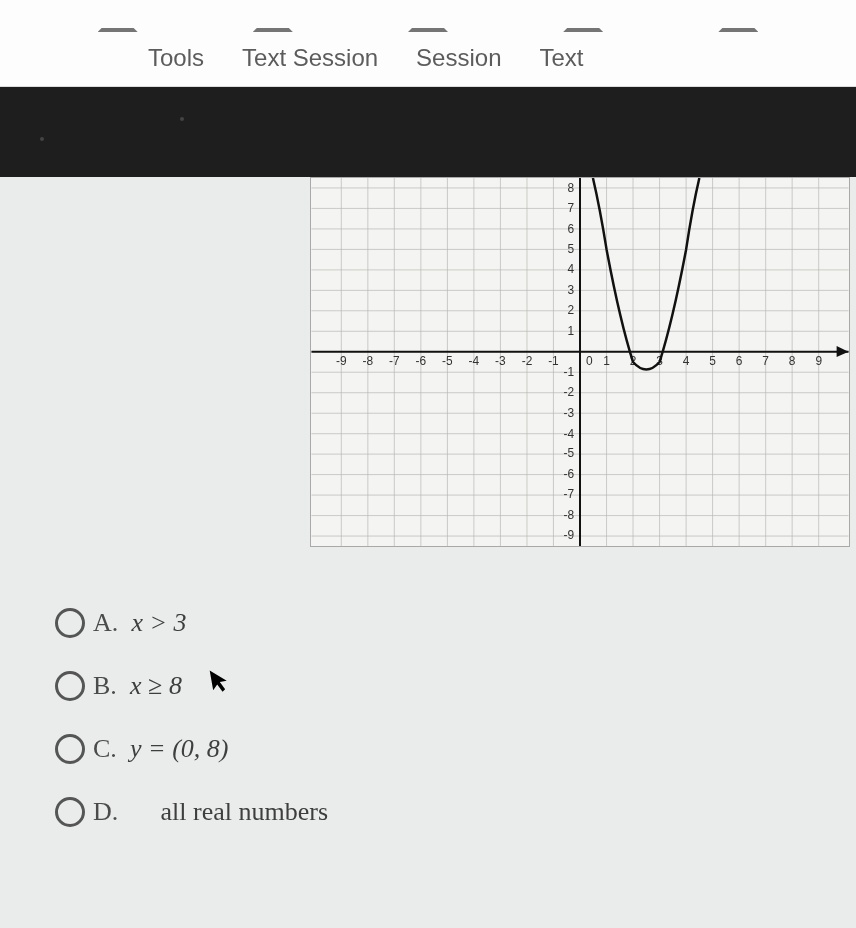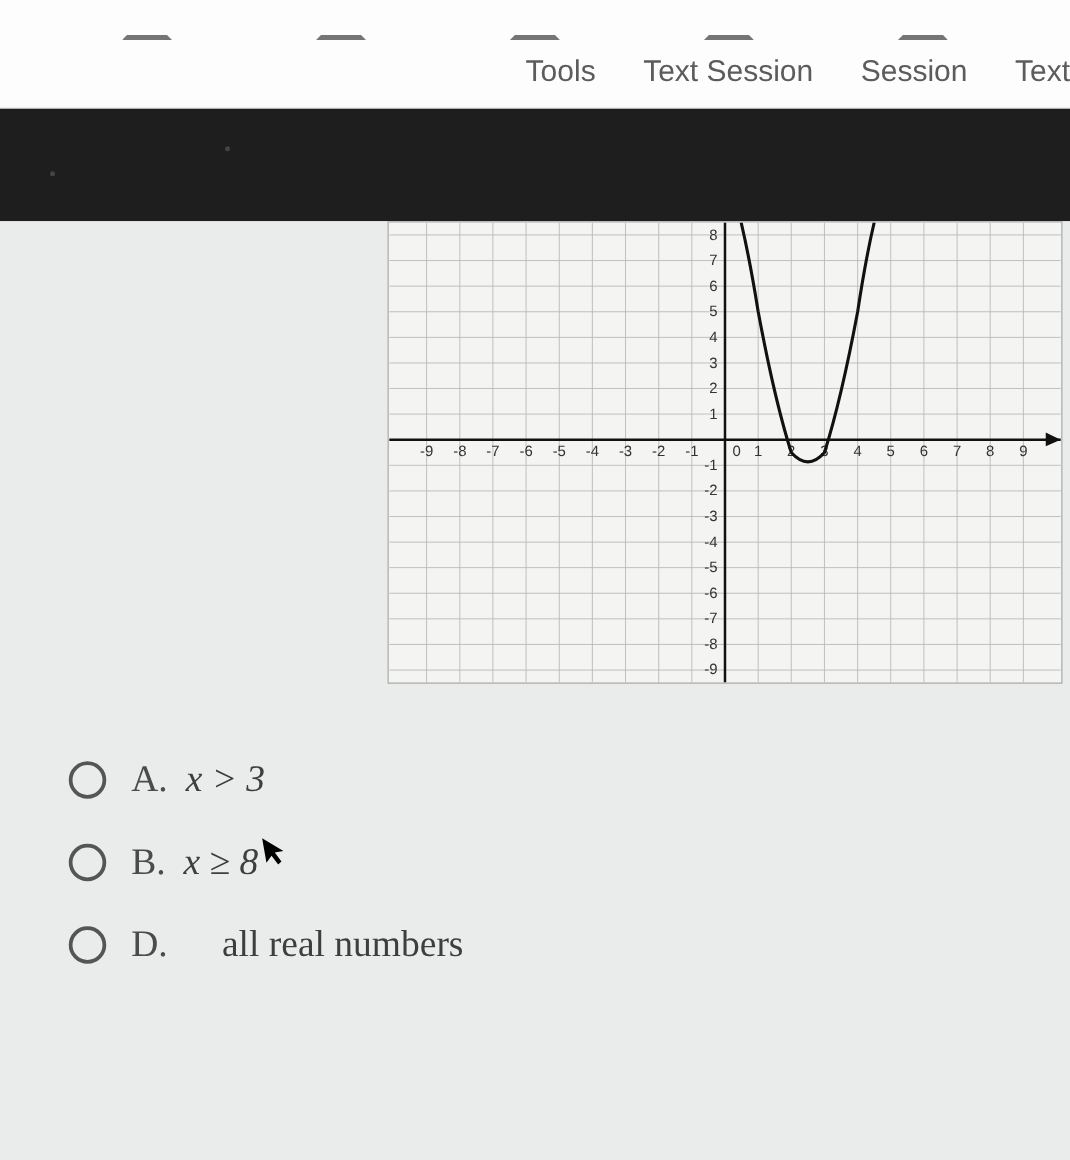--- a/index.html
+++ b/index.html
@@ -29,21 +29,20 @@
     .toolbar {
       background: #fdfdfd;
       padding: 12px 0 14px 0;
       display: flex;
       gap: 38px;
       font-size: 24px;
       color: #5c5c5c;
       font-weight: 500;
       padding-left: 148px;
       border-bottom: 1px solid #ddd;
-      justify-content: flex-end;
     }
     .toolbar span { white-space: nowrap; cursor: pointer; }
     .dark-band {
       background: #1f1e1e;
       height: 90px;
       width: 100%;
       position: relative;
     }
     .dark-band::before, .dark-band::after {
       content: '';
@@ -89,22 +88,22 @@
     .choices {
       margin-top: 60px;
       margin-left: 55px;
       display: flex;
       flex-direction: column;
       gap: 32px;
     }
     .choice {
       display: flex;
       align-items: center;
-      gap: 20px;
-      font-size: 30px;
+      gap: 8px;
+      font-size: 26px;
       color: #3e3e3e;
       cursor: pointer;
     }
     .choice-radio {
       width: 30px;
       height: 30px;
       border: 3px solid #555;
       border-radius: 50%;
       flex-shrink: 0;
       background: transparent;
@@ -263,20 +262,27 @@
     </label>
 
     <label class="choice">
       <span class="choice-radio"></span>
       <span>
         <span class="letter">B.</span>
         <span class="math">x ≥ 8</span>
       </span>
     </label>
 
+    <label class="choice">
+      <span class="choice-radio"></span>
+      <span>
+        <span class="letter">C.</span>
+        <span class="math">y = (0, 8)</span>
+      </span>
+    </label>
 
     <label class="choice">
       <span class="choice-radio"></span>
       <span>
         <span class="letter">D.</span>
         <span class="plain">all real numbers</span>
       </span>
     </label>
 
   </div>

